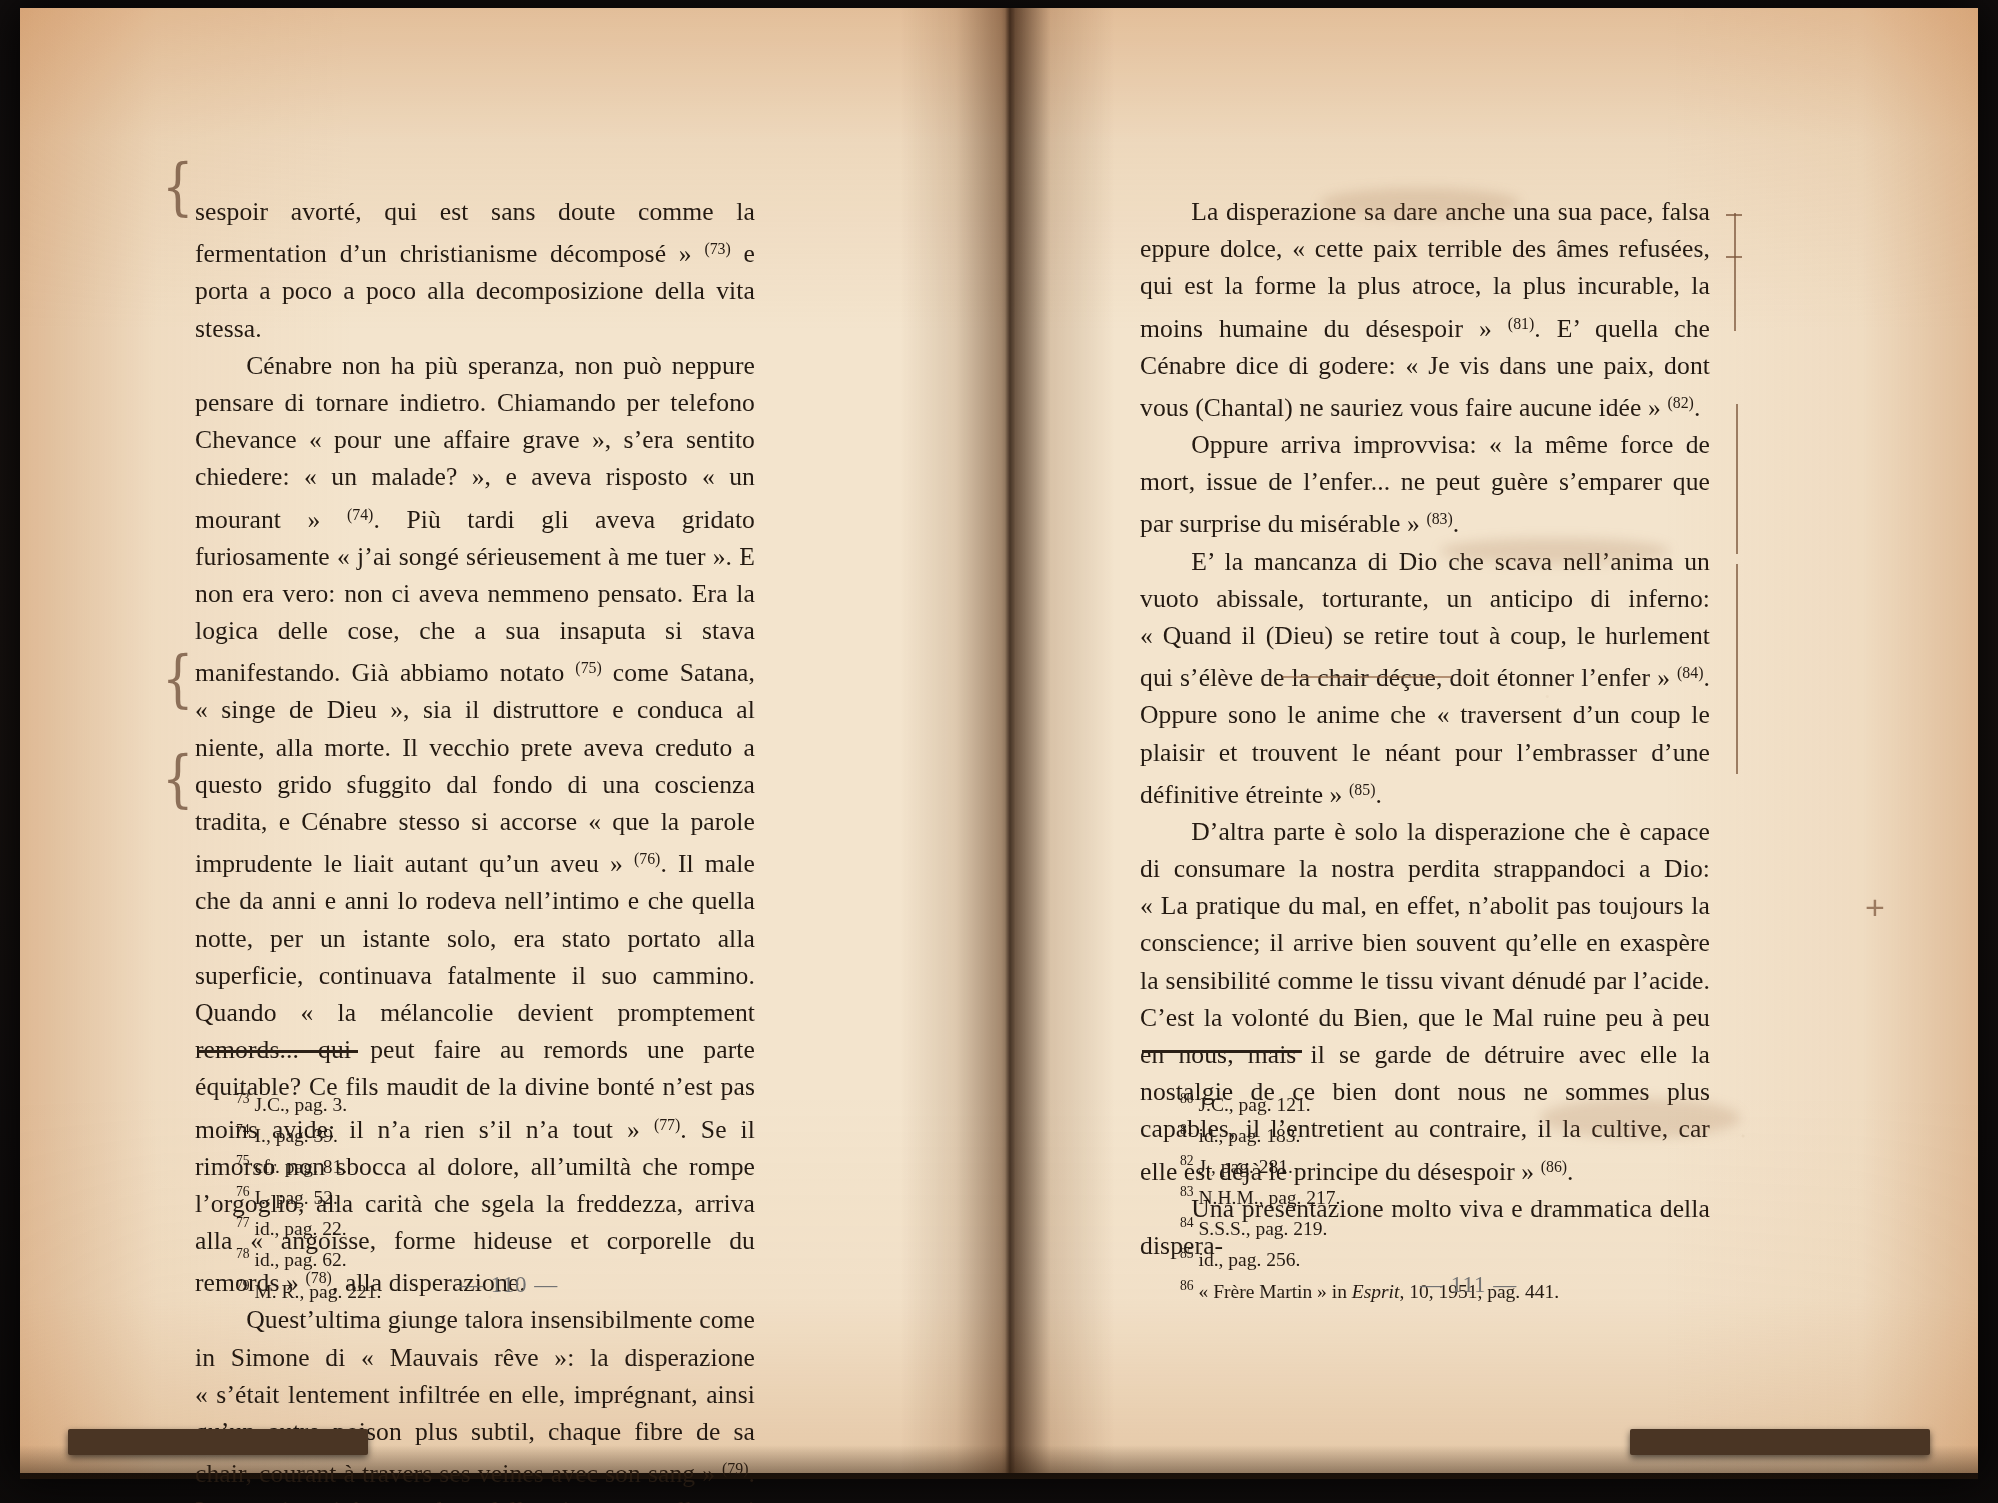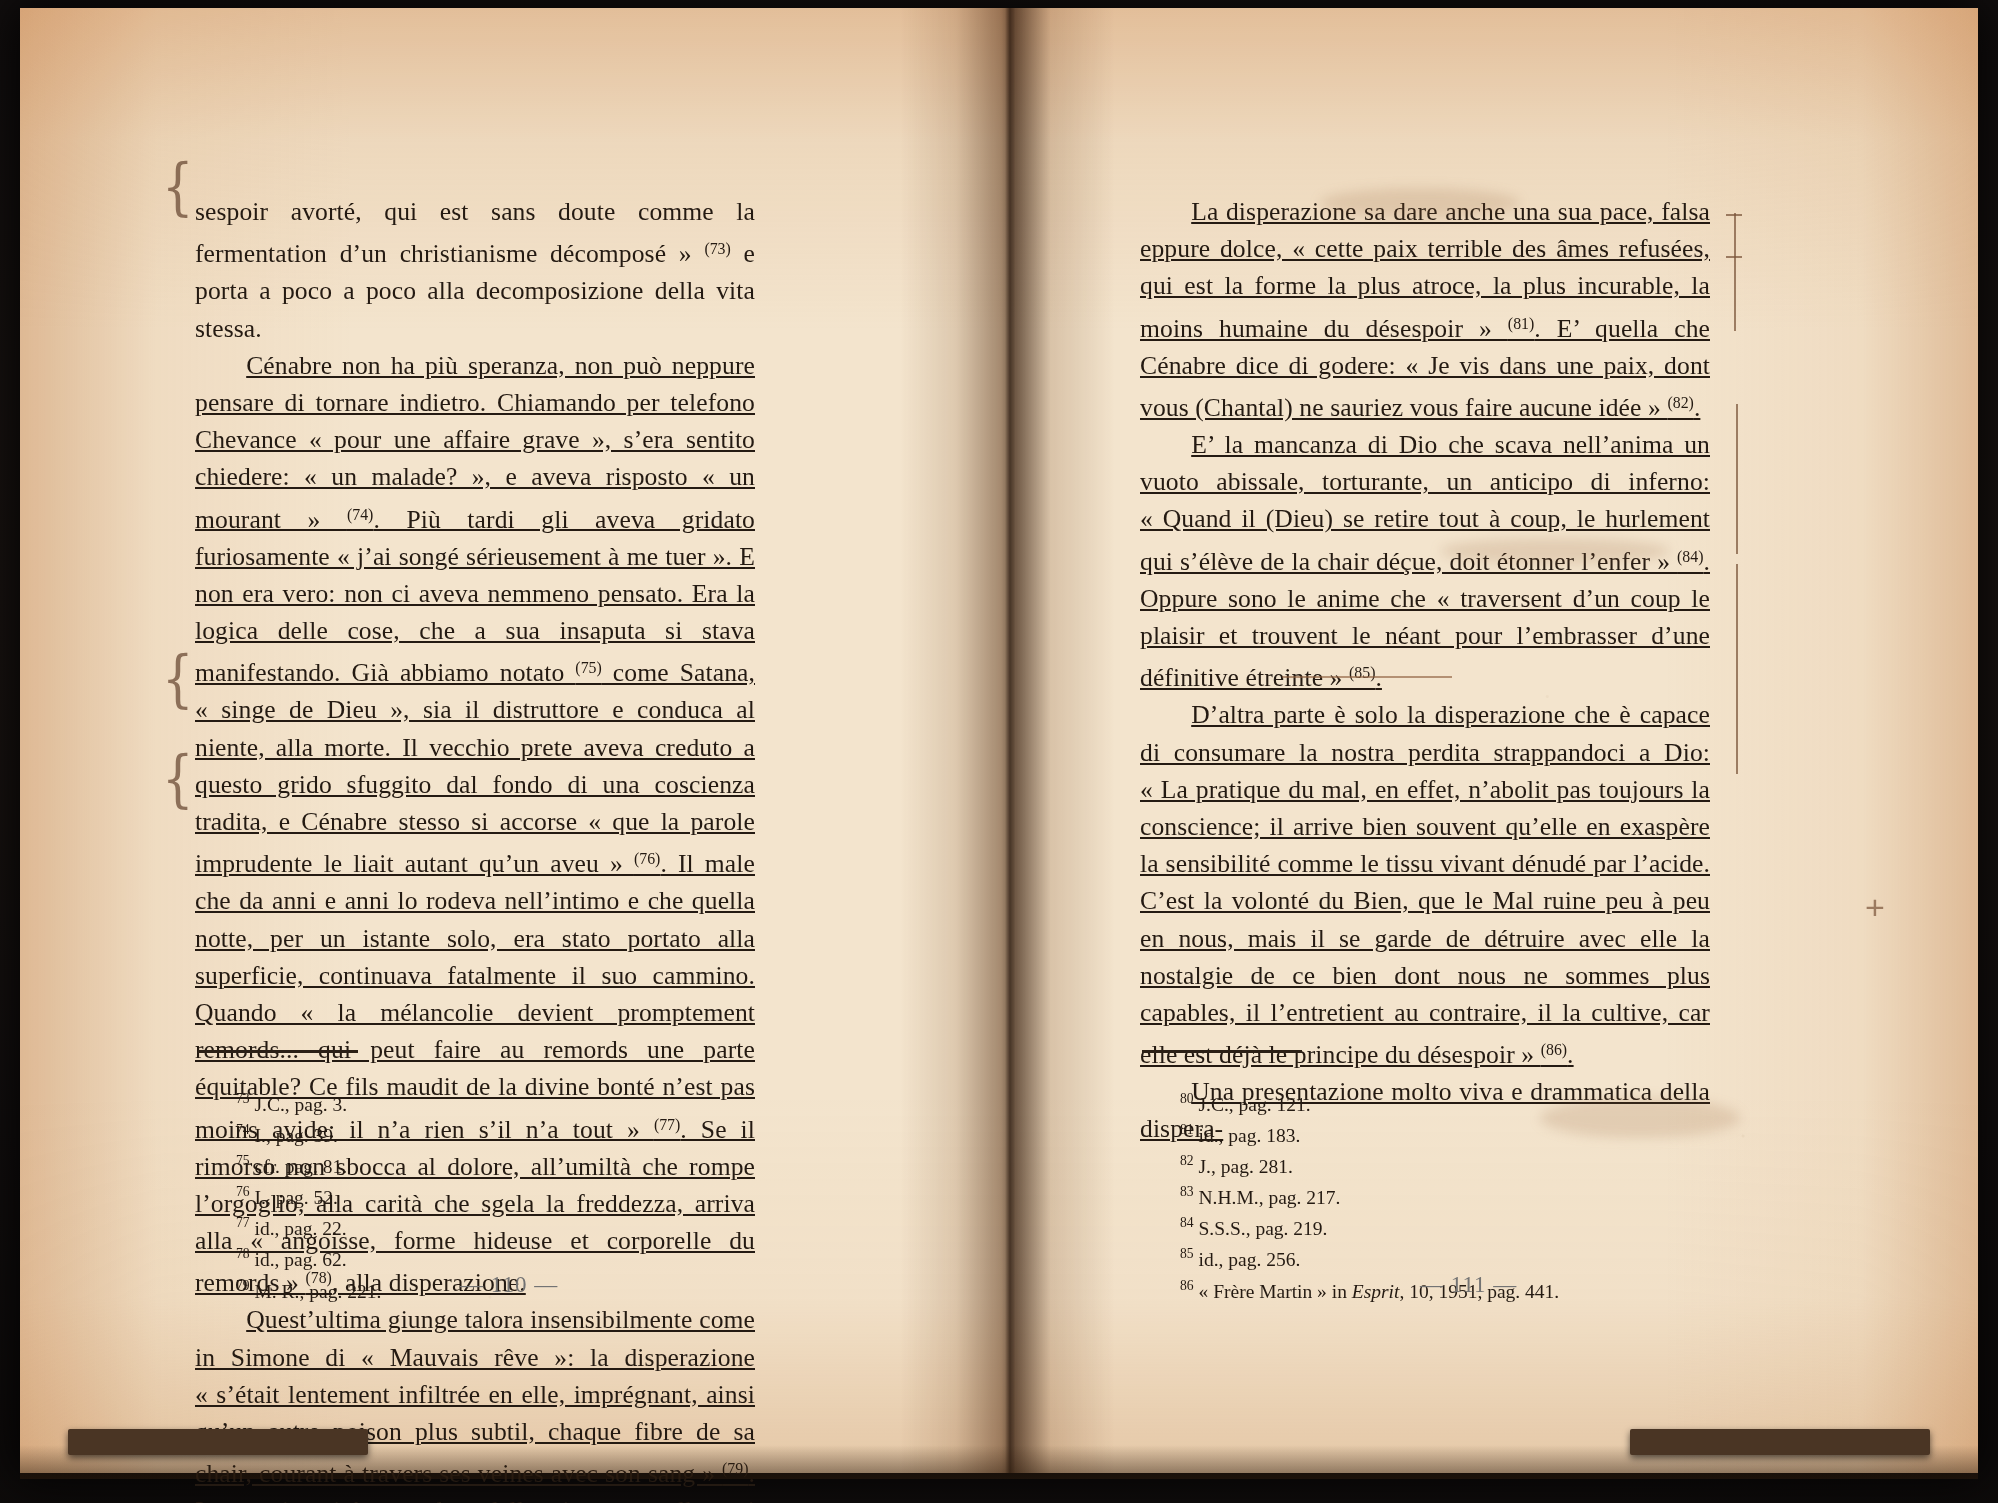--- a/index.html
+++ b/index.html
@@ -125,21 +125,21 @@
     font-size: 25.6px;
     line-height: 37.2px;
     text-align: justify;
     text-justify: inter-word;
     letter-spacing: .1px;
   }
   .col-left  { left: 175px; top: 185px;  width: 560px; }
   .col-right { left: 1120px; top: 185px; width: 570px; }
 
   .page-text p { margin: 0; }
-  .page-text p.indent { text-indent: 2.0em; text-decoration: underline; }
+  .page-text p.indent { text-indent: 2.0em; }
 
   sup.fn {
     font-size: .62em;
     vertical-align: .50em;
     letter-spacing: 0;
   }
   .ital { font-style: italic; }
 
   
   .fn-rule {
@@ -257,20 +257,21 @@
     <div class="tint"></div>
 
     <div class="page-text col-left">
       <p>sespoir avorté, qui est sans doute comme la fermentation d’un christianisme décomposé »&nbsp;<sup class="fn">(73)</sup>&nbsp;e porta a poco a poco alla decomposizione della vita stessa.</p>
       <p class="indent">Cénabre non ha più speranza, non può neppure pensare di tornare indietro. Chiamando per telefono Chevance «&nbsp;pour une affaire grave&nbsp;», s’era sentito chiedere: «&nbsp;un malade?&nbsp;», e aveva risposto «&nbsp;un mourant&nbsp;»&nbsp;<sup class="fn">(74)</sup>. Più tardi gli aveva gridato furiosamente «&nbsp;j’ai songé sérieusement à me tuer&nbsp;». E non era vero: non ci aveva nemmeno pensato. Era la logica delle cose, che a sua insaputa si stava manifestando. Già abbiamo notato&nbsp;<sup class="fn">(75)</sup>&nbsp;come Satana, «&nbsp;singe de Dieu&nbsp;», sia il distruttore e conduca al niente, alla morte. Il vecchio prete aveva creduto a questo grido sfuggito dal fondo di una coscienza tradita, e Cénabre stesso si accorse «&nbsp;que la parole imprudente le liait autant qu’un aveu&nbsp;»&nbsp;<sup class="fn">(76)</sup>. Il male che da anni e anni lo rodeva nell’intimo e che quella notte, per un istante solo, era stato portato alla superficie, continuava fatalmente il suo cammino. Quando «&nbsp;la mélancolie devient promptement remords... qui peut faire au remords une parte équitable? Ce fils maudit de la divine bonté n’est pas moins avide: il n’a rien s’il n’a tout&nbsp;»&nbsp;<sup class="fn">(77)</sup>. Se il rimorso non sbocca al dolore, all’umiltà che rompe l’orgoglio, alla carità che sgela la freddezza, arriva alla «&nbsp;angoisse, forme hideuse et corporelle du remords&nbsp;»&nbsp;<sup class="fn">(78)</sup>, alla disperazione.</p>
       <p class="indent">Quest’ultima giunge talora insensibilmente come in Simone di «&nbsp;Mauvais rêve&nbsp;»: la disperazione «&nbsp;s’était lentement infiltrée en elle, imprégnant, ainsi qu’un autre poison plus subtil, chaque fibre de sa chair, courant à travers ses veines avec son sang&nbsp;»&nbsp;<sup class="fn">(79)</sup>. In questi casi è preceduta dalla tristezza e allora ci vuole molto</p>
     </div>
 
     <div class="page-text col-right">
       <p class="indent">La disperazione sa dare anche una sua pace, falsa eppure dolce, «&nbsp;cette paix terrible des âmes refusées, qui est la forme la plus atroce, la plus incurable, la moins humaine du désespoir&nbsp;»&nbsp;<sup class="fn">(81)</sup>. E’ quella che Cénabre dice di godere: «&nbsp;Je vis dans une paix, dont vous (Chantal) ne sauriez vous faire aucune idée&nbsp;»&nbsp;<sup class="fn">(82)</sup>.</p>
+      <p class="indent">Oppure arriva improvvisa: «&nbsp;la même force de mort, issue de l’enfer... ne peut guère s’emparer que par surprise du misérable&nbsp;»&nbsp;<sup class="fn">(83)</sup>.</p>
       <p class="indent">E’ la mancanza di Dio che scava nell’anima un vuoto abissale, torturante, un anticipo di inferno: «&nbsp;Quand il (Dieu) se retire tout à coup, le hurlement qui s’élève de la chair déçue, doit étonner l’enfer&nbsp;»&nbsp;<sup class="fn">(84)</sup>. Oppure sono le anime che «&nbsp;traversent d’un coup le plaisir et trouvent le néant pour l’embrasser d’une définitive étreinte&nbsp;»&nbsp;<sup class="fn">(85)</sup>.</p>
       <p class="indent">D’altra parte è solo la disperazione che è capace di consumare la nostra perdita strappandoci a Dio: «&nbsp;La pratique du mal, en effet, n’abolit pas toujours la conscience; il arrive bien souvent qu’elle en exaspère la sensibilité comme le tissu vivant dénudé par l’acide. C’est la volonté du Bien, que le Mal ruine peu à peu en nous, mais il se garde de détruire avec elle la nostalgie de ce bien dont nous ne sommes plus capables, il l’entretient au contraire, il la cultive, car elle est déjà le principe du désespoir&nbsp;»&nbsp;<sup class="fn">(86)</sup>.</p>
       <p class="indent">Una presentazione molto viva e drammatica della dispera-</p>
     </div>
 
     <div class="fn-rule fn-rule-l"></div>
     <div class="fn-rule fn-rule-r"></div>
 
     <div class="footnotes fn-left">
       <div><sup>73</sup>&nbsp;<span>J.C., pag. 3.</span></div>

